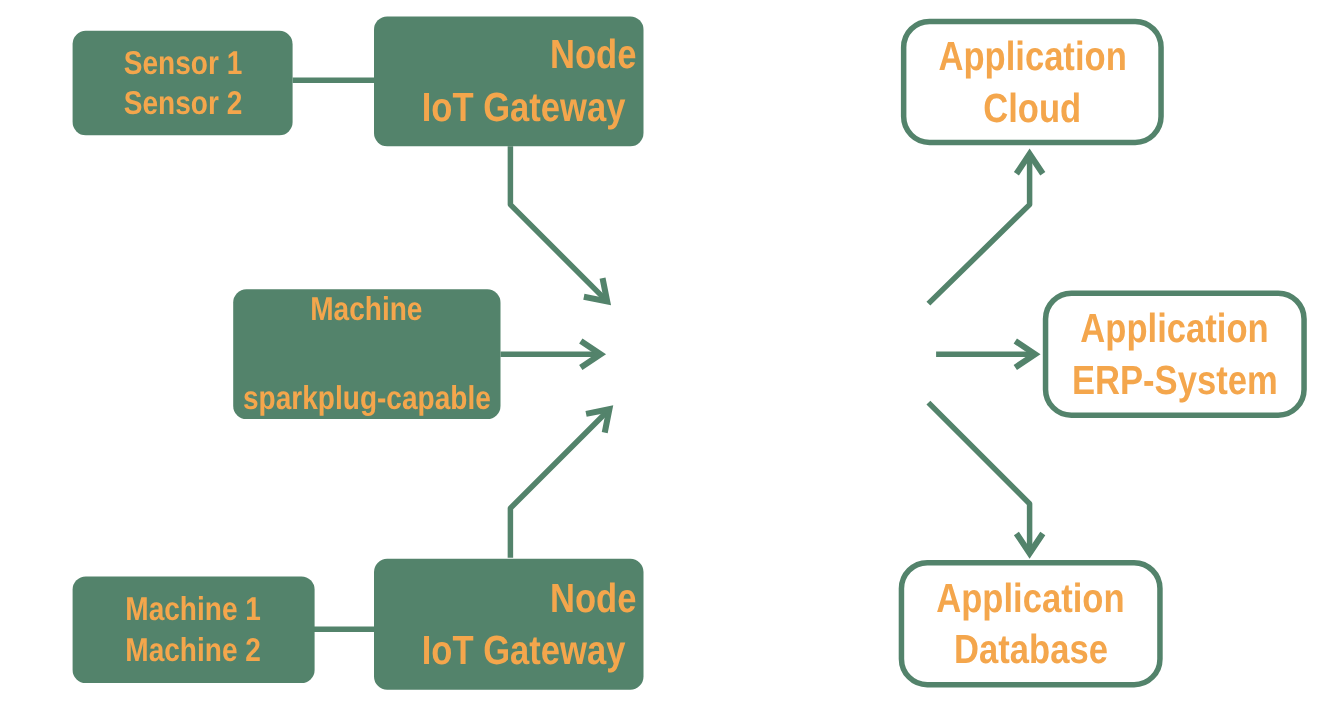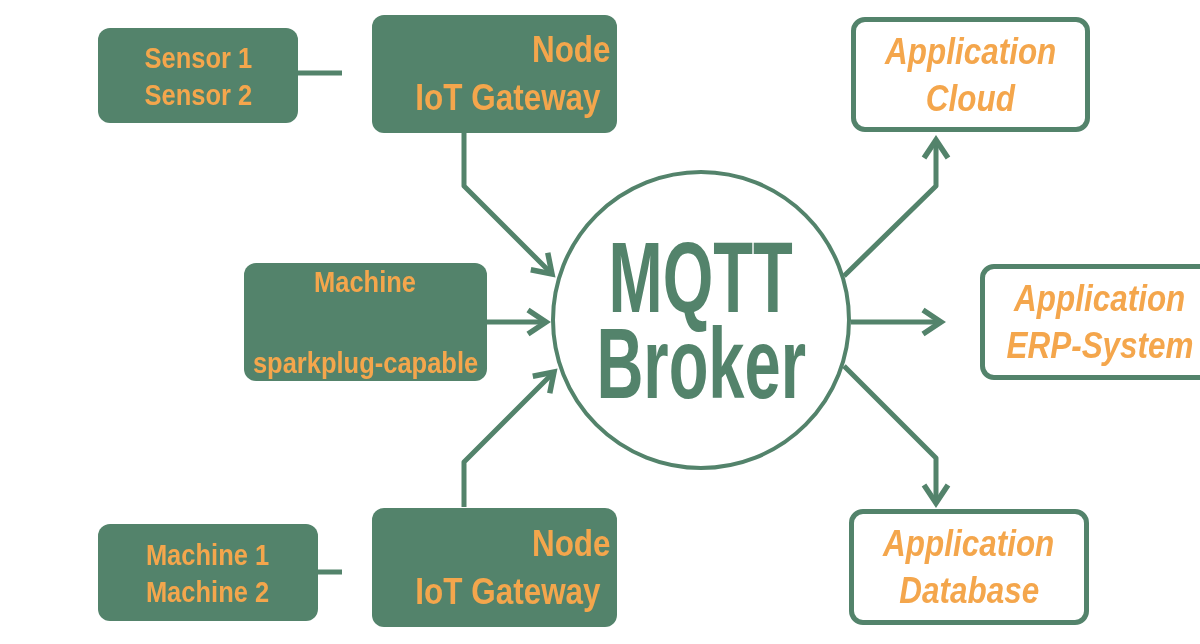--- a/index.html
+++ b/index.html
@@ -37,33 +37,31 @@
     fill: none;
   }
   .box {
     position: absolute;
     display: flex;
     flex-direction: column;
     align-items: center;
     justify-content: center;
     text-align: center;
     font-weight: 700;
-    margin-left: 32px;
   }
   .box-green {
     background: var(--green);
     color: var(--orange);
     border-radius: 12px;
   }
   .box-app {
     background: var(--background);
     color: var(--orange);
     border: 5px solid var(--green);
-    border-radius: 14px;
-    font-style: italic;
+    border-radius: 26px;
   }
   .line {
     display: inline-block;
     transform: scaleX(0.85);
     transform-origin: center;
     white-space: nowrap;
   }
   .small-text  { font-size: 30px; line-height: 37px; }
   .gw-text     { font-size: 37px; line-height: 48px; align-items: flex-end; }
   .app-text    { font-size: 37px; line-height: 47px; }
@@ -128,24 +126,20 @@
   <div class="box box-green small-text" style="left:66px; top:524px; width:220px; height:97px;">
     <span class="line">Machine 1</span>
     <span class="line">Machine 2</span>
   </div>
 
   <div class="box box-green gw-text" style="left:340px; top:508px; width:245px; height:119px;">
     <span class="line">Node</span>
     <span class="line">IoT Gateway</span>
   </div>
 
-  <div class="broker-circle">
-    <span class="line">MQTT</span>
-    <span class="line">Broker</span>
-  </div>
 
   <div class="box box-app app-text" style="left:819px; top:17px; width:239px; height:115px;">
     <span class="line">Application</span>
     <span class="line">Cloud</span>
   </div>
 
   <div class="box box-app app-text" style="left:948px; top:264px; width:240px; height:116px;">
     <span class="line">Application</span>
     <span class="line">ERP-System</span>
   </div>

